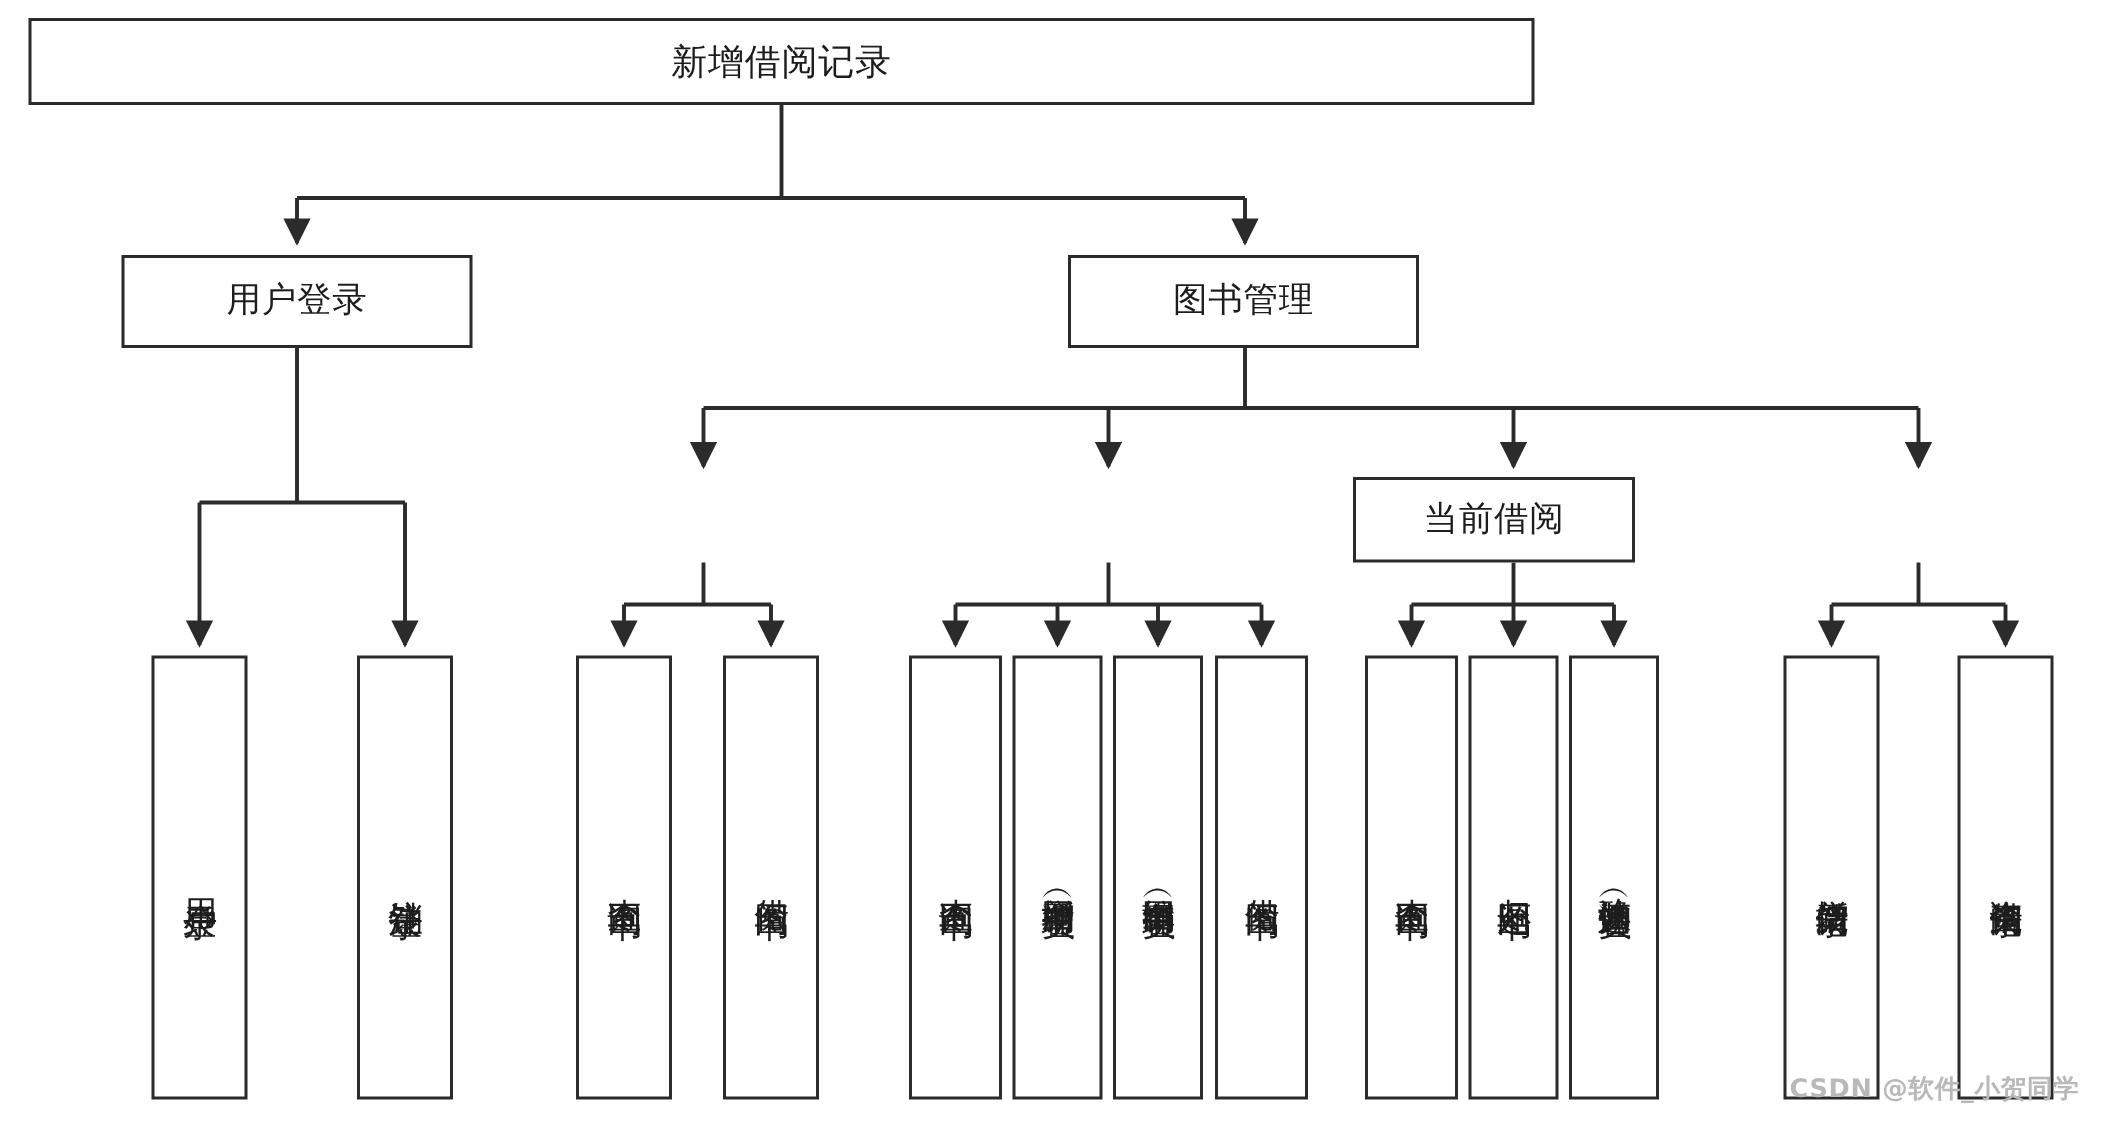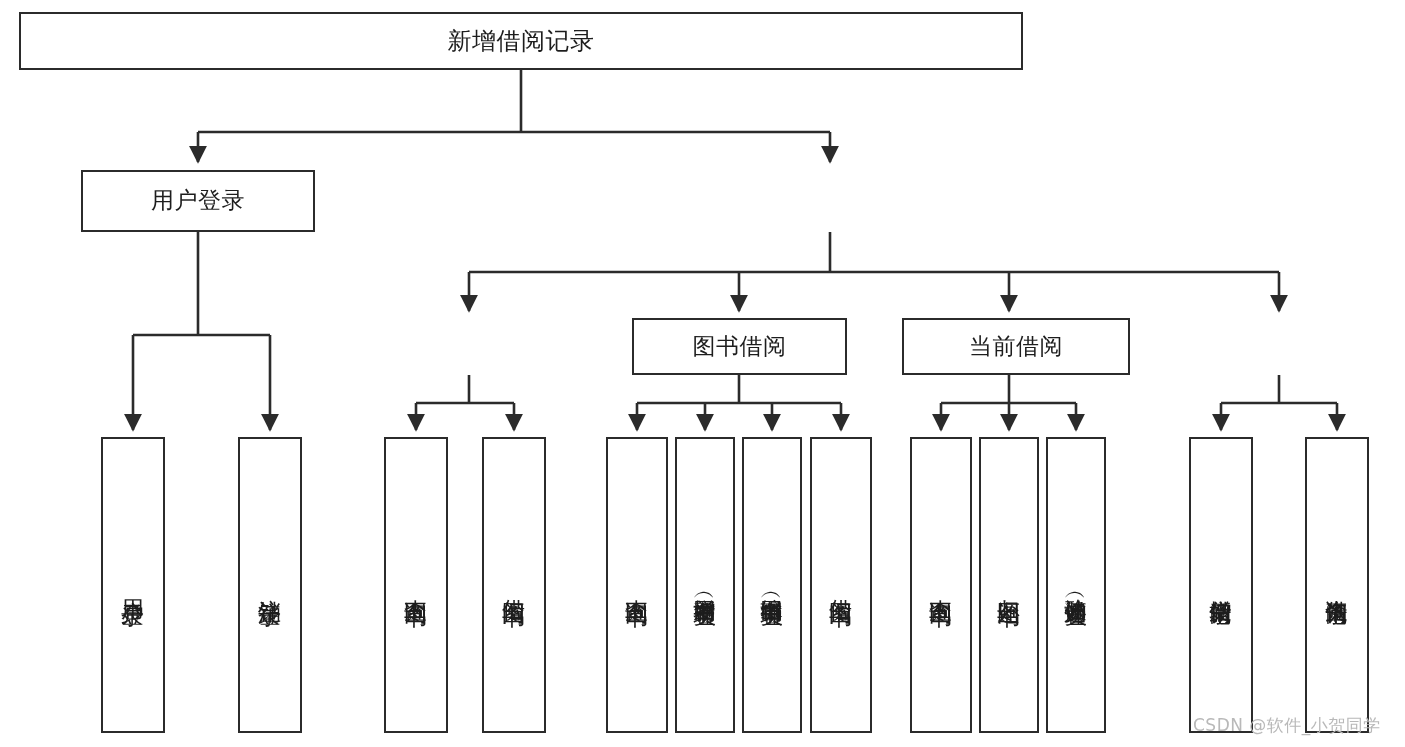--- a/index.html
+++ b/index.html
@@ -130,25 +130,25 @@
     </g>
   </svg>
 
   <div class="node horiz root" style="left:19px; top:12px; width:1004px; height:58px;">
     <span class="label">新增借阅记录</span>
   </div>
 
   <div class="node horiz" style="left:81px; top:170px; width:234px; height:62px;">
     <span class="label">用户登录</span>
   </div>
+  <div class="node horiz" style="left:712px; top:170px; width:234px; height:62px;">
+    <span class="label">图书管理</span>
+  </div>
 
-  <div class="node horiz" style="left:632px; top:318px; width:215px; height:57px;">
-    <span class="label">图书借阅</span>
-  </div>
-  <div class="node horiz" style="left:902px; top:318px; width:228px; height:57px;">
+  <div class="node horiz" style="left:902px; top:318px; width:188px; height:57px;">
     <span class="label">当前借阅</span>
   </div>
 
   <div class="node vert" style="left:101px; top:437px; width:64px; height:296px;">
     <span class="label">用户登录</span>
   </div>
   <div class="node vert" style="left:238px; top:437px; width:64px; height:296px;">
     <span class="label">注销登录</span>
   </div>
 
@@ -182,15 +182,15 @@
     <span class="label">确认归还（管理员）</span>
   </div>
 
   <div class="node vert tall" style="left:1189px; top:437px; width:64px; height:296px;">
     <span class="label">新增借阅记录</span>
   </div>
   <div class="node vert tall" style="left:1305px; top:437px; width:64px; height:296px;">
     <span class="label">查询借阅记录</span>
   </div>
 
-  <div class="watermark" style="left:1193px; top:714px;">CSDN @软件_小贺同学</div>
+  <div class="watermark" style="left:1193px; top:714px;font-weight:bold;">CSDN @软件_小贺同学</div>
 
 </div>
 
 </body></html>

